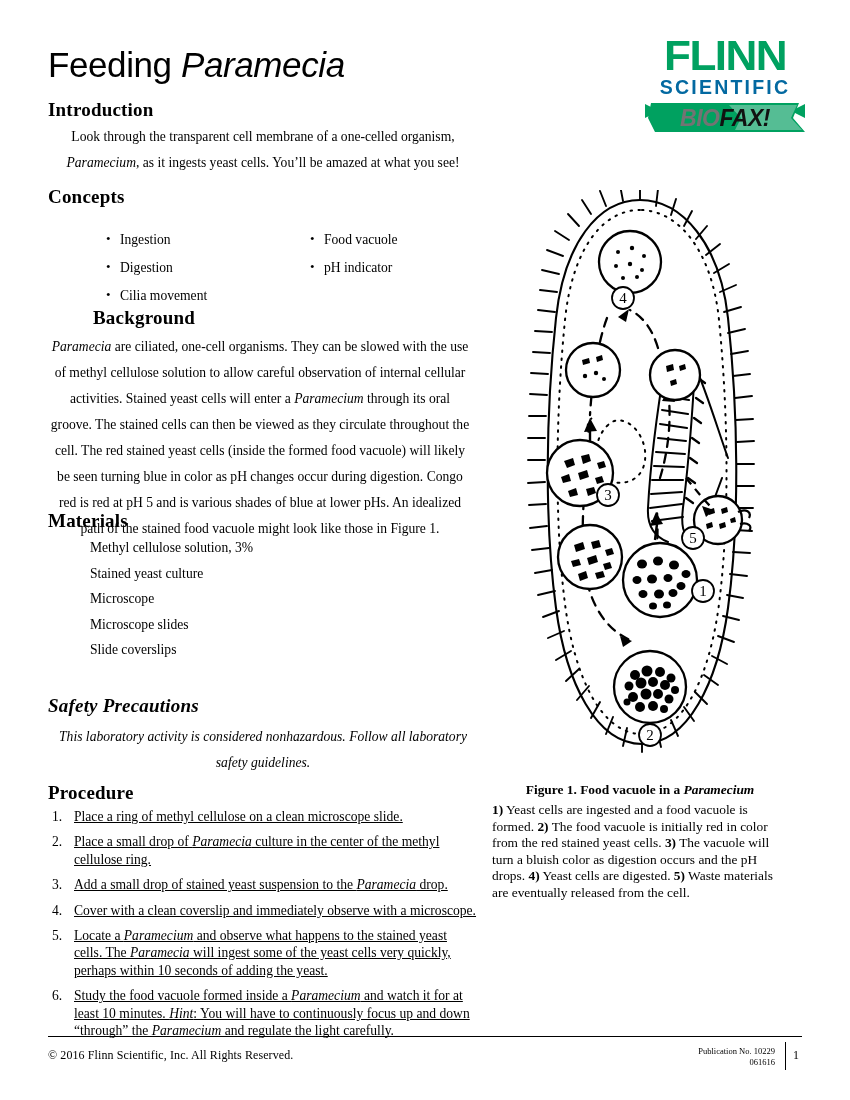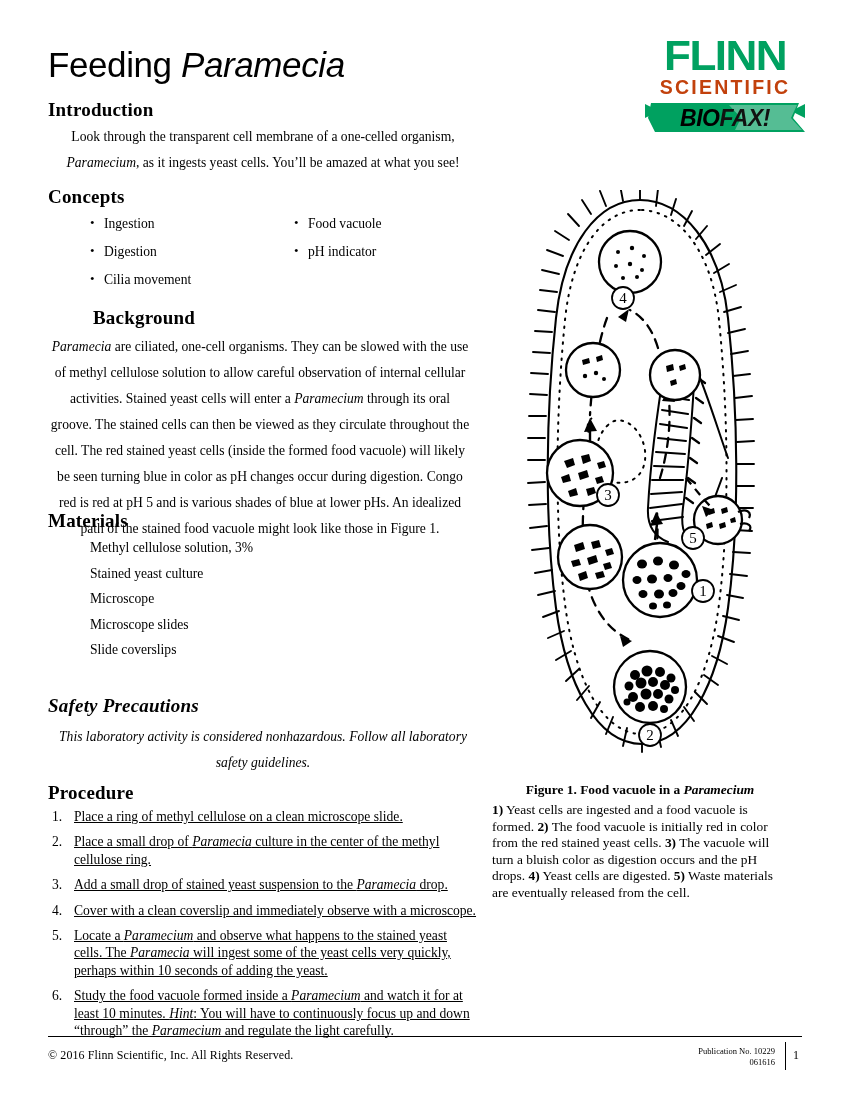--- a/index.html
+++ b/index.html
@@ -47,21 +47,21 @@
     color: #00a160;
     line-height: 0.95;
     text-align: center;
     transform: scaleX(1.05);
   }
   .logo-sci {
     font-family: "Liberation Sans", sans-serif;
     font-weight: bold;
     font-size: 19.5px;
     letter-spacing: 2.2px;
-    color: #c2410c;
+    color: #0369a1;
     text-align: center;
     line-height: 1.1;
     margin-top: 1px;
   }
   .logo-banner {
     position: relative;
     margin-top: 3px;
     height: 34px;
   }
   .banner-bg {
@@ -73,21 +73,21 @@
     left: 0;
     right: 0;
     top: 4px;
     text-align: center;
     font-family: "Liberation Sans", sans-serif;
     font-weight: bold;
     font-style: italic;
     font-size: 23px;
     letter-spacing: -0.5px;
   }
-  .banner-bio { color: #000000; }
+  .banner-bio { color: #737373; }
   .banner-fax { color: #111111; }
 
   
   .h-sec {
     position: absolute;
     font-family: "Liberation Serif", serif;
     font-weight: bold;
     font-size: 19px;
     letter-spacing: 0.2px;
   }
@@ -97,21 +97,21 @@
   .body-col {
     position: absolute;
     font-size: 13.6px;
     line-height: 26px;
     text-align: center;
   }
   .body-col i { font-style: italic; }
 
   ul.concepts {
     position: absolute;
-    margin: 0;
+    margin: 16px;
     padding: 0;
     list-style: none;
   }
   ul.concepts li {
     font-size: 13.6px;
     line-height: 17px;
     margin-bottom: 11px;
     padding-left: 14px;
     position: relative;
   }

